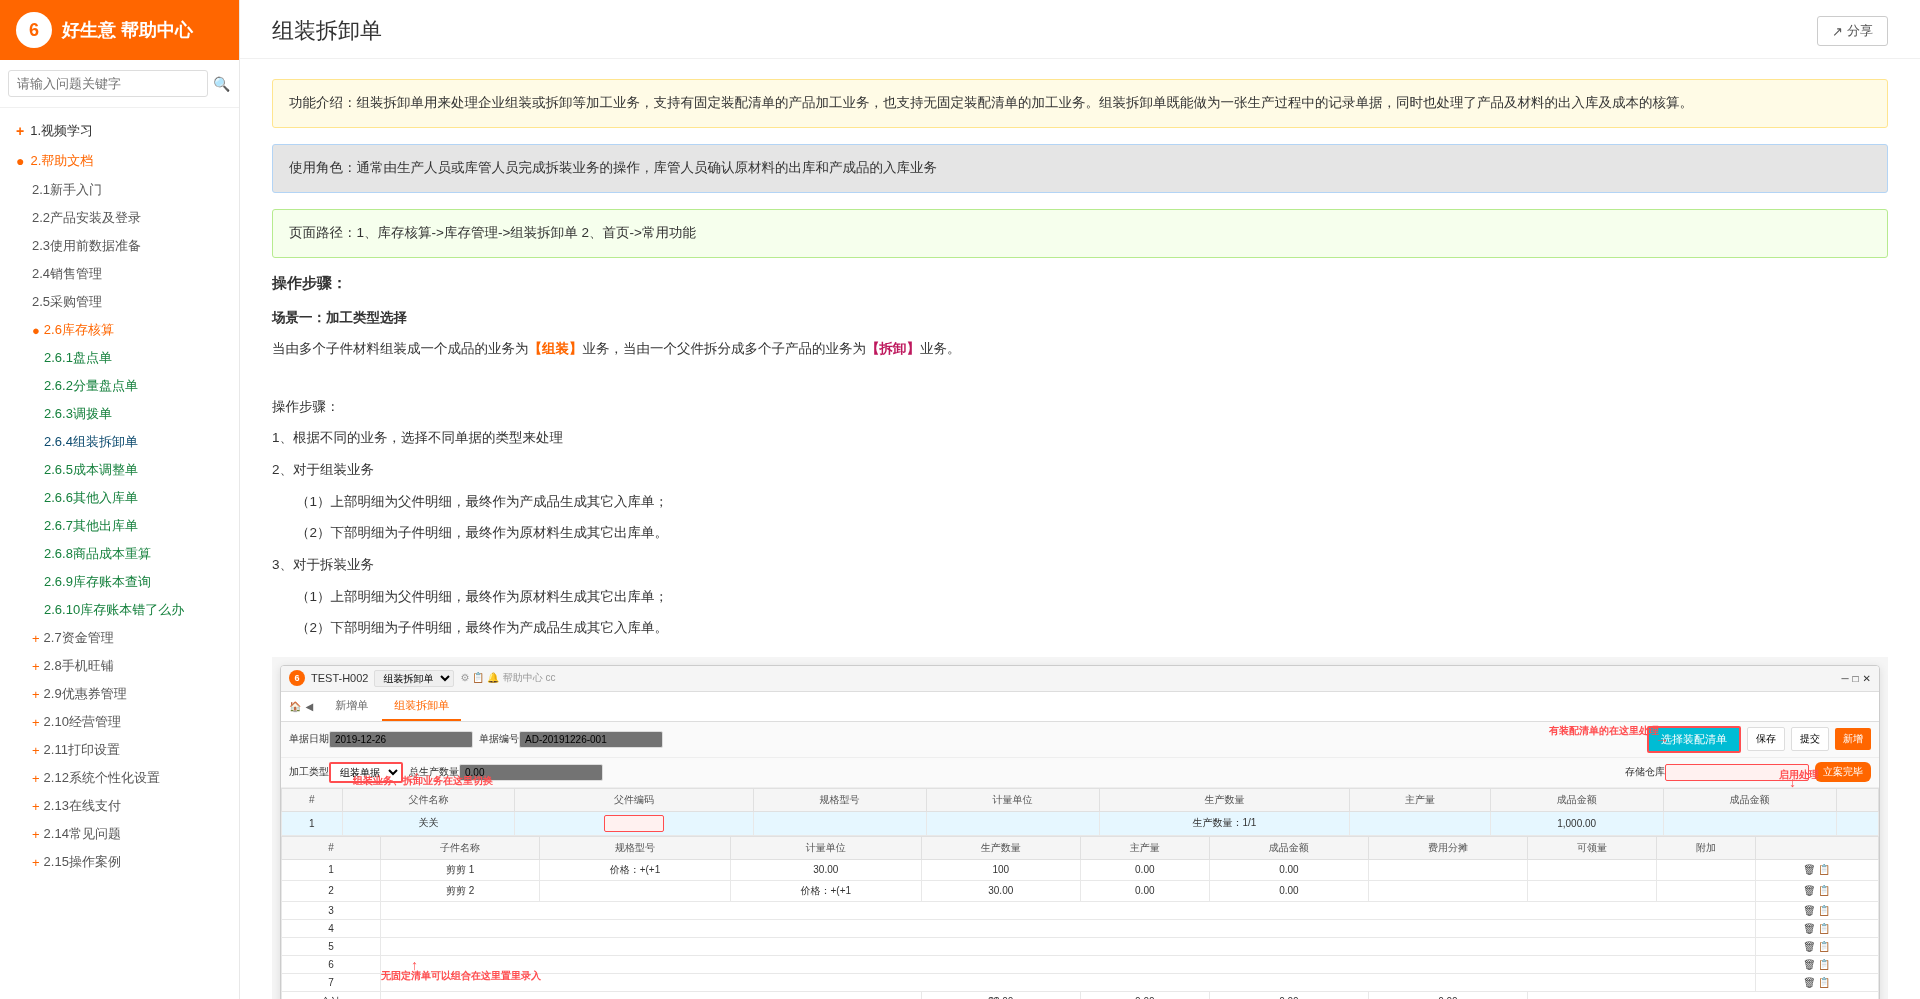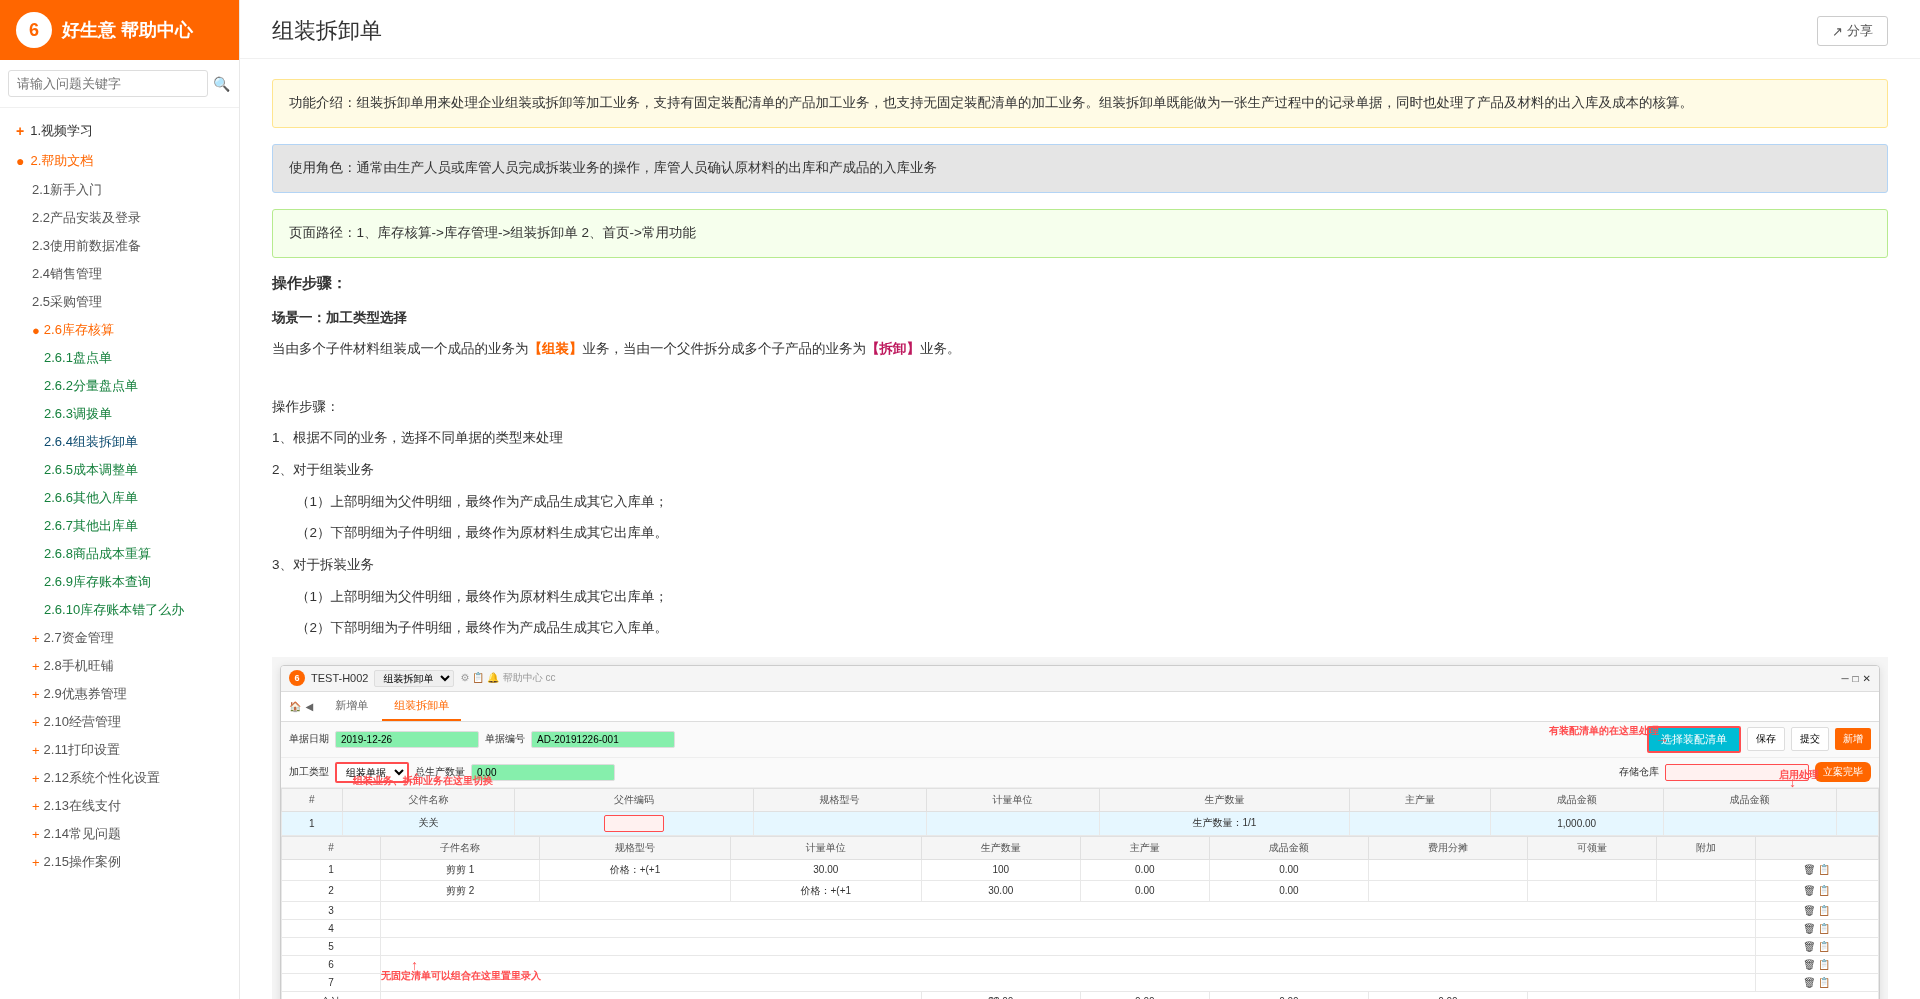--- a/index.html
+++ b/index.html
@@ -198,29 +198,29 @@
       border-bottom: 1px solid #eee;
       padding: 4px 8px;
       display: flex;
       align-items: center;
       gap: 6px;
       flex-wrap: wrap;
     }
     .mockup-field-group {
       display: flex;
       align-items: center;
-      gap: 6px;
+      gap: 0;
       font-size: 10px;
     }
     .mockup-input {
       border: 1px solid #ddd;
       border-radius: 2px;
       padding: 2px 5px;
       font-size: 10px;
-      background: #86efac;
+      background: #737373;
       min-width: 60px;
     }
     .mockup-input.red { border-color: #ff4d4f; background: #fff1f0; }
     .mockup-select {
       border: 1px solid #ddd;
       border-radius: 2px;
       padding: 2px 5px;
       font-size: 10px;
       background: #fff;
     }

